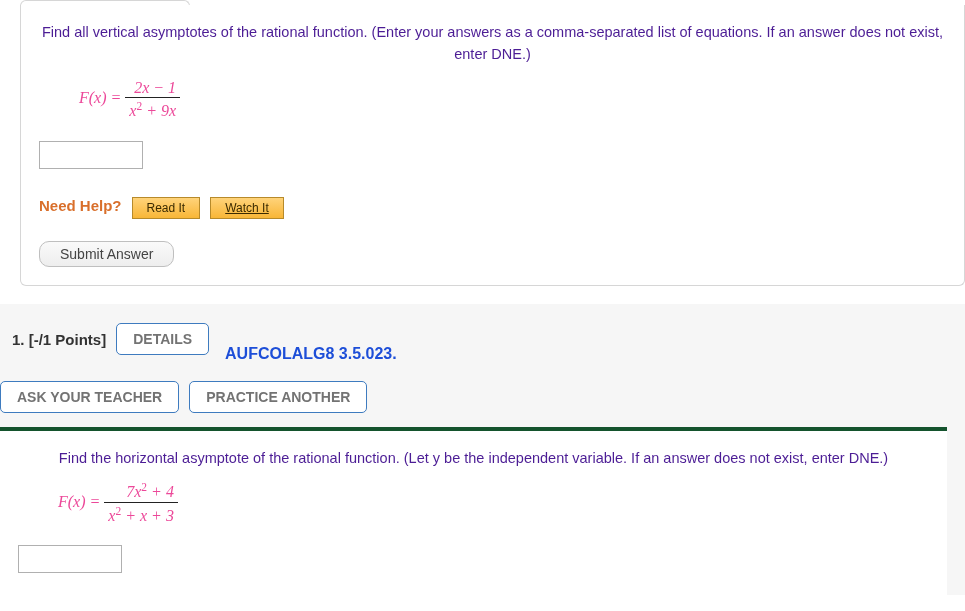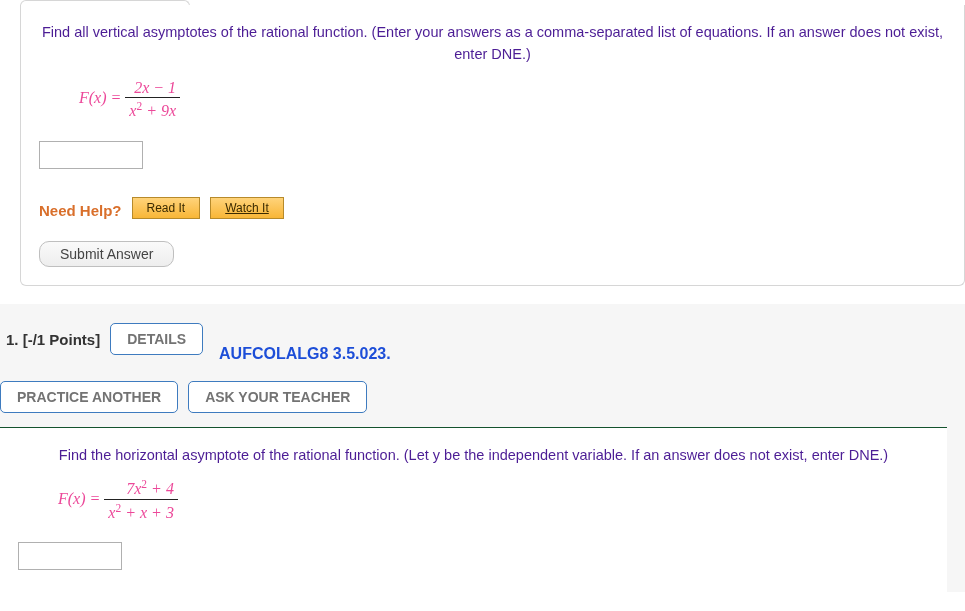--- a/index.html
+++ b/index.html
@@ -60,21 +60,21 @@
     width: 104px;
     height: 28px;
     border: 1px solid #b0b0b0;
     background: #fff;
     margin: 6px 0 18px 0;
     padding: 2px 6px;
     font-size: 14px;
   }
   .need-help-row {
     display: flex;
-    align-items: flex-end;
+    align-items: flex-start;
     gap: 10px;
     margin: 10px 0 22px 0;
   }
   .need-help-label {
     color: #d96f2b;
     font-weight: bold;
     font-size: 15px;
   }
   .help-btn {
     background: linear-gradient(#ffd37a, #f8b637);
@@ -103,21 +103,21 @@
     flex-wrap: wrap;
     gap: 10px;
     margin: 0 0 0 0;
     padding: 12px 0 10px 0;
     background: #f6f6f6;
   }
   .points {
     font-weight: bold;
     color: #333;
     font-size: 15px;
-    margin-left: 6px;
+    margin-left: 12px;
   }
   .hdr-btn {
     background: #fff;
     border: 1.6px solid #3e7bbf;
     color: #737373;
     font-size: 14px;
     font-weight: 600;
     padding: 7px 16px;
     border-radius: 5px;
     cursor: pointer;
@@ -136,21 +136,21 @@
     background: #f6f6f6;
     margin-bottom: 0;
   }
   .bg-gray {
     background: #f6f6f6;
     padding-left: 0;
     padding-right: 18px;
   }
   .q2-body {
     border: none;
-    border-top: 1px solid #14532d;
+    border-top: 4px solid #14532d;
     padding: 16px 18px 4px 18px;
     background: #fff;
     margin-left: 0;
   }
   .tab-stub {
     height: 6px;
     border: 1px solid #d6d6d6;
     border-bottom: none;
     border-radius: 6px 6px 0 0;
     width: 170px;
@@ -182,22 +182,22 @@
   <button class="submit-btn">Submit Answer</button>
 </div>
 
 <div class="bg-gray">
   <div class="question-header">
     <span class="points">1. [-/1 Points]</span>
     <button class="hdr-btn">DETAILS</button>
     <span class="source">AUFCOLALG8 3.5.023.</span>
   </div>
   <div class="header-row2">
+    <button class="hdr-btn">ASK YOUR TEACHER</button>
     <button class="hdr-btn">PRACTICE ANOTHER</button>
-    <button class="hdr-btn">ASK YOUR TEACHER</button>
   </div>
 
   <div class="q2-body">
     <div class="question-text">Find the horizontal asymptote of the rational function. (Let y be the independent variable. If an answer does not exist, enter DNE.)</div>
     <div class="formula">
       <span>F(x) = </span>
       <span class="frac">
         <span class="num">7<span style="font-style:italic">x</span><sup>2</sup> + 4</span>
         <span class="den"><span style="font-style:italic">x</span><sup>2</sup> + <span style="font-style:italic">x</span> + 3</span>
       </span>

